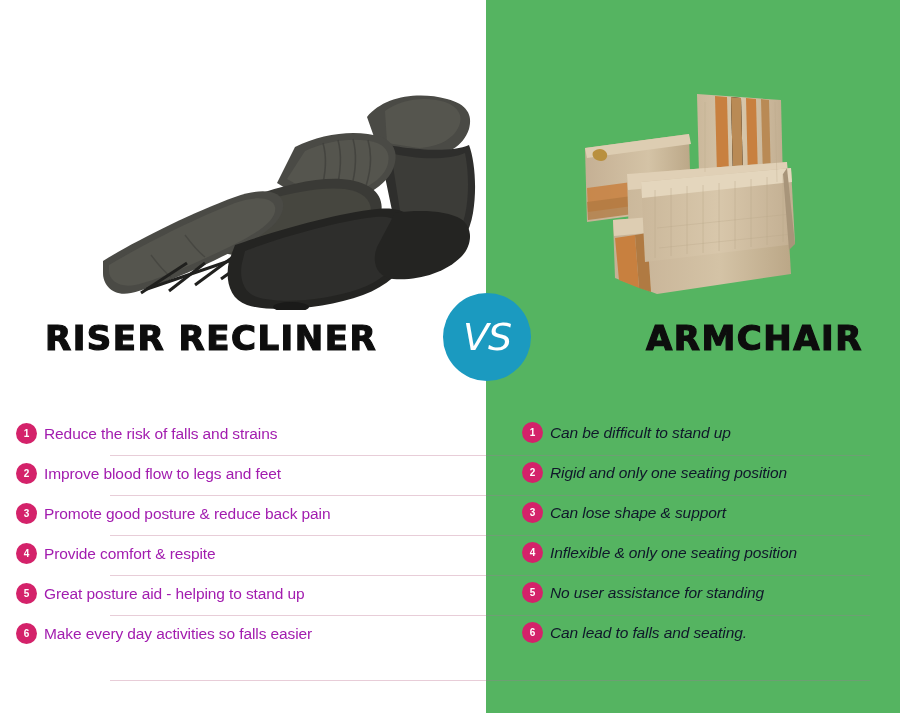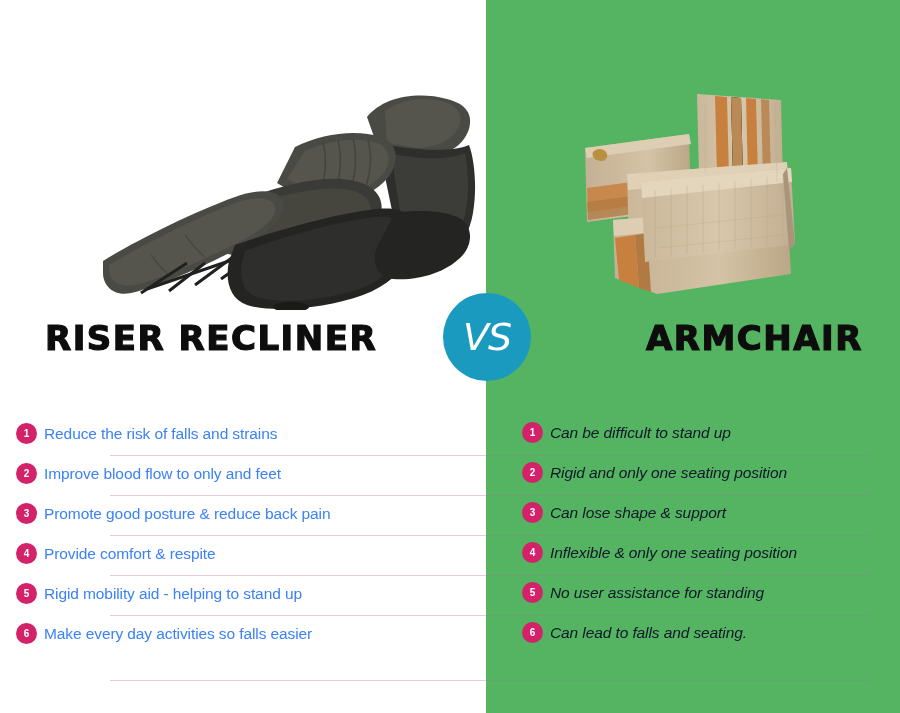--- a/index.html
+++ b/index.html
@@ -73,21 +73,21 @@
     background:#d4226a;
     color:#ffffff;
     font-size:10px;
     font-weight:bold;
     display:flex; align-items:center; justify-content:center;
     line-height:1;
   }
   .item-text {
     font-family:"Liberation Sans", sans-serif;
     font-size:15.5px;
-    color:#3b82f6;
+    color:#a21caf;
     white-space:nowrap;
     letter-spacing:-0.1px;
   }
   .list-right .item-text { color:#0f172a;font-style:italic; }
 
   
   .divider { position:absolute; height:1px; }
   .div-left  { left:110px; width:376px; background:#e8cdd8; }
   .div-right { left:0px;   width:384px; background:#6d9f73; }
 
@@ -230,42 +230,42 @@
     <div class="row">
       <div class="row-inner">
         <div class="num">1</div>
         <div class="item-text">Reduce the risk of falls and strains</div>
       </div>
       <div class="divider div-left" style="top:37px;"></div>
     </div>
     <div class="row">
       <div class="row-inner">
         <div class="num">2</div>
-        <div class="item-text">Improve blood flow to only and feet</div>
+        <div class="item-text">Improve blood flow to legs and feet</div>
       </div>
       <div class="divider div-left" style="top:37px;"></div>
     </div>
     <div class="row">
       <div class="row-inner">
         <div class="num">3</div>
         <div class="item-text">Promote good posture &amp; reduce back pain</div>
       </div>
       <div class="divider div-left" style="top:37px;"></div>
     </div>
     <div class="row">
       <div class="row-inner">
         <div class="num">4</div>
         <div class="item-text">Provide comfort &amp; respite</div>
       </div>
       <div class="divider div-left" style="top:37px;"></div>
     </div>
     <div class="row">
       <div class="row-inner">
         <div class="num">5</div>
-        <div class="item-text">Rigid mobility aid - helping to stand up</div>
+        <div class="item-text">Great posture aid - helping to stand up</div>
       </div>
       <div class="divider div-left" style="top:37px;"></div>
     </div>
     <div class="row">
       <div class="row-inner">
         <div class="num">6</div>
         <div class="item-text">Make every day activities so falls easier</div>
       </div>
     </div>
   </div>

